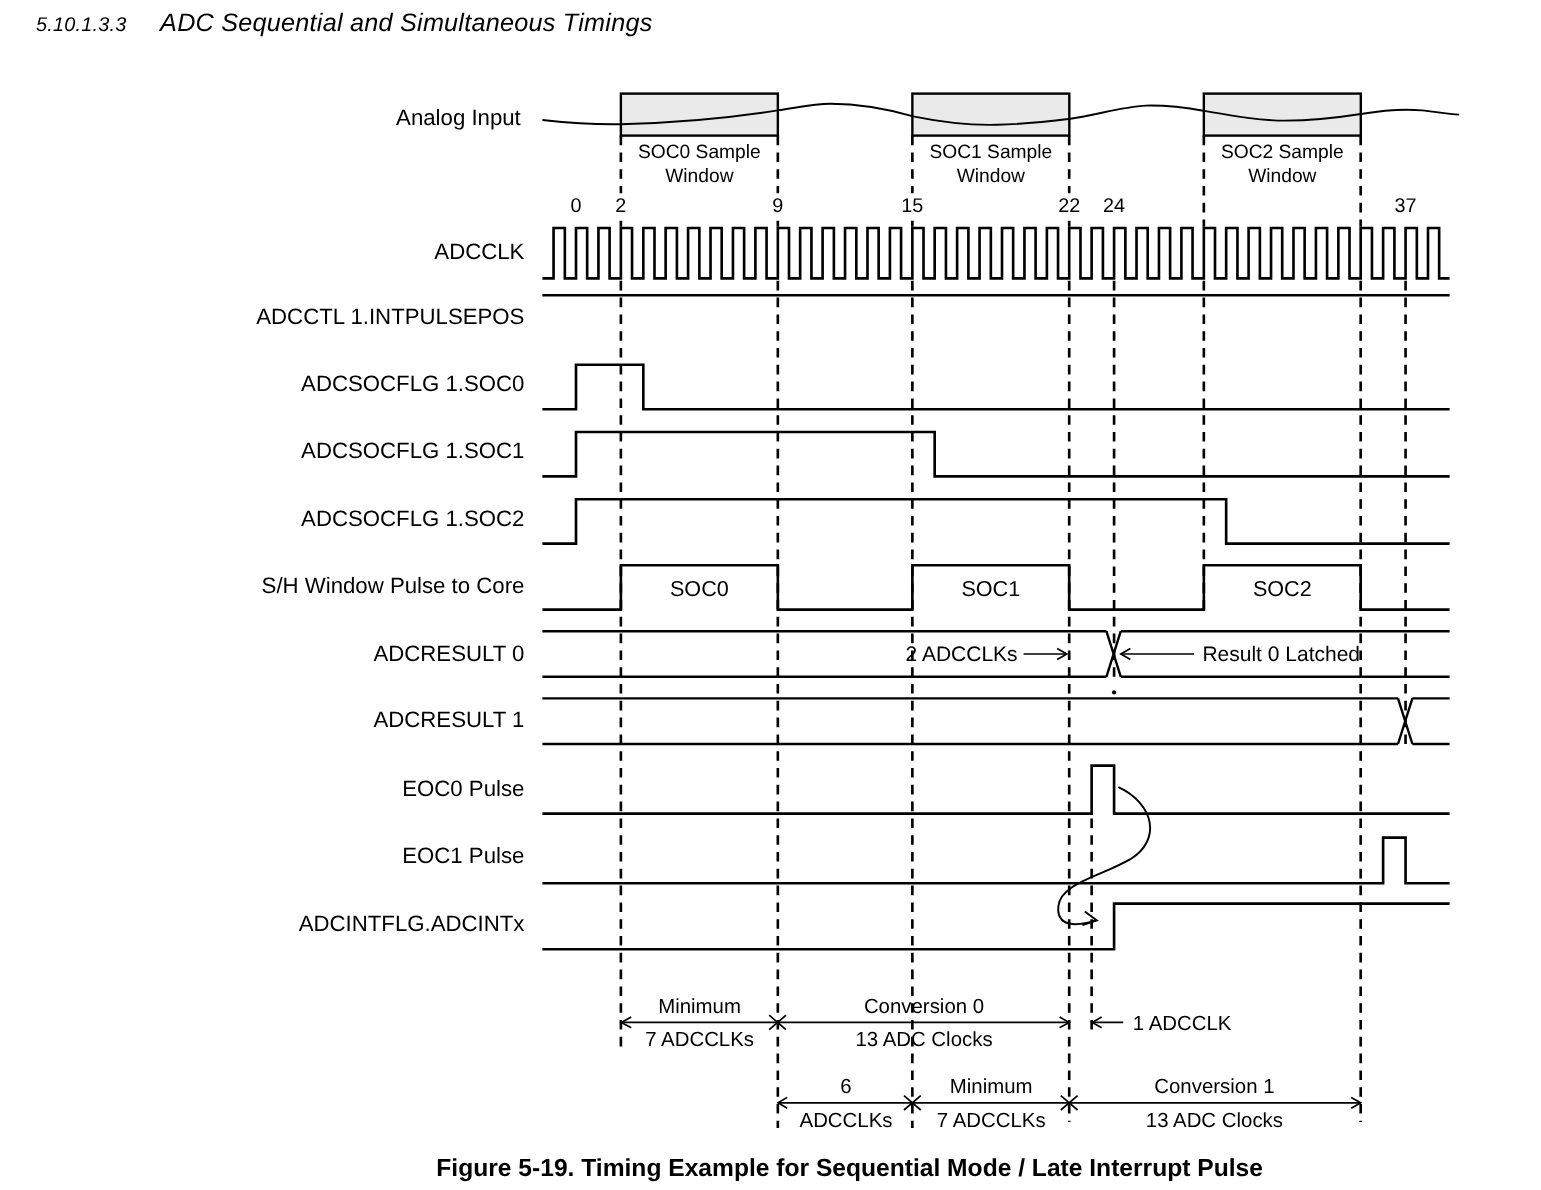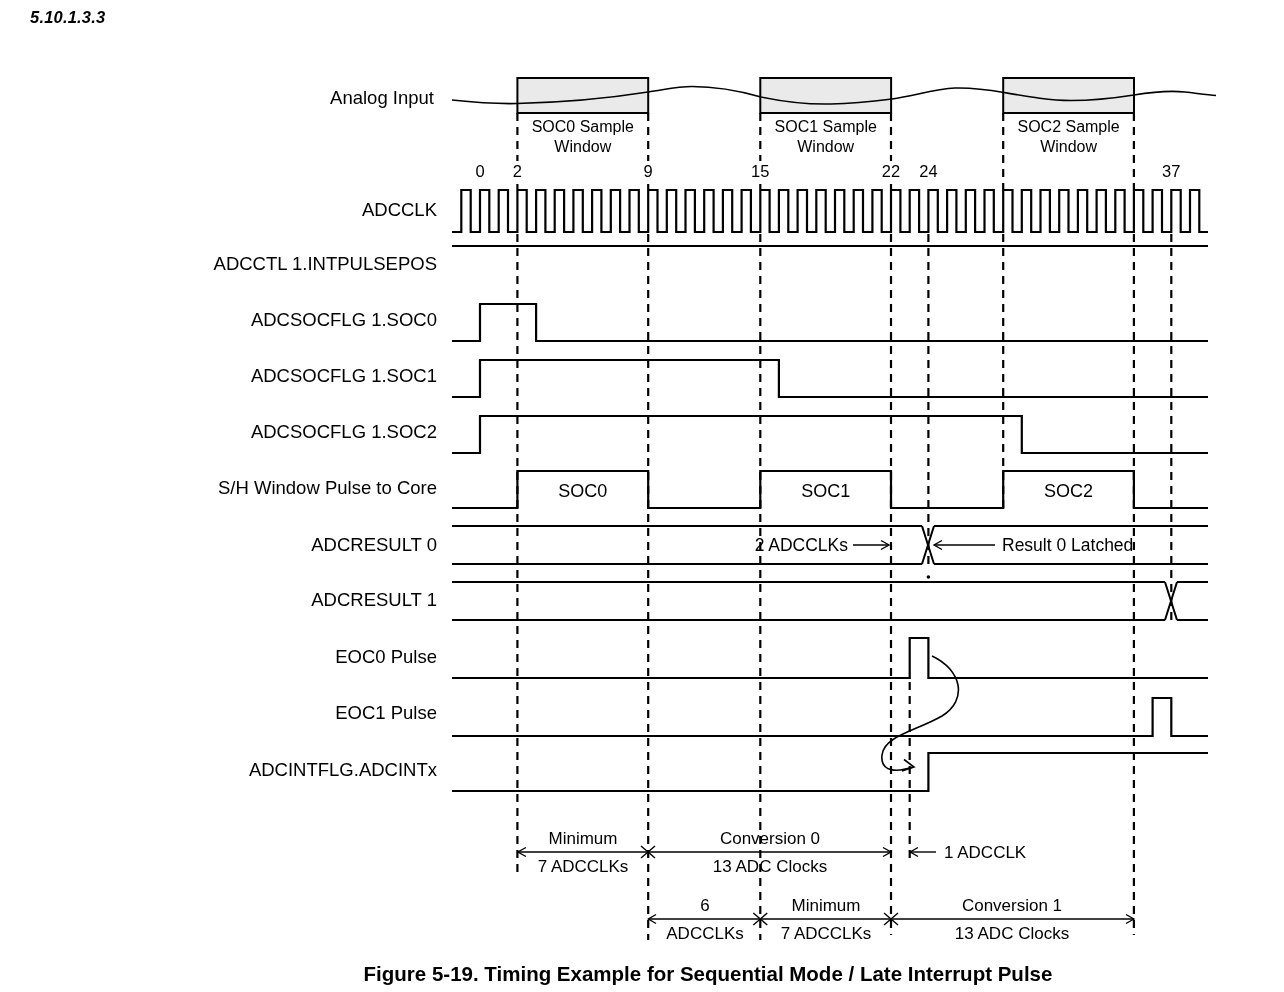--- a/index.html
+++ b/index.html
@@ -1,18 +1,18 @@
 <!DOCTYPE html>
 <html><head>
 <meta charset="utf-8">
 <style>
   html,body{margin:0;padding:0;background:#fff;}
   body{width:1284px;height:992px;position:relative;font-family:"Liberation Sans",sans-serif;color:#000;overflow:hidden;}
   #heading{position:absolute;top:8px;left:30px;display:flex;align-items:baseline;
-           font-weight:bold;font-style:italic;font-size:21px;letter-spacing:.2px;}
+           font-weight:normal;font-style:italic;font-size:21px;letter-spacing:.2px;}
   #heading .num{margin-right:28px;}
   #caption{position:absolute;top:962px;left:700px;transform:translateX(-50%);
            white-space:nowrap;font-weight:bold;font-size:20.5px;padding-left:16px;}
   svg{position:absolute;top:0;left:0;}
   svg text{fill:#000;}
   .lbl{font-size:18.5px;}
   .num{font-size:16.5px;}
   .win{font-size:16px;}
   .shl{font-size:18px;}
   .ann{font-size:17.5px;}
@@ -23,20 +23,21 @@
   .thin{stroke:#000;stroke-width:1.4;fill:none;}
   .curve{stroke:#000;stroke-width:1.6;fill:none;}
   .wavy{stroke:#000;stroke-width:1.6;fill:none;}
   .box{fill:#eaeaea;stroke:#000;stroke-width:2;}
 </style>
 </head>
 <body>
 
 <div id="heading">
   <span class="num">5.10.1.3.3</span>
+  <span>ADC Sequential and Simultaneous Timings</span>
 </div>
 
 <svg width="1284" height="992" viewBox="0 0 1284 992">
 
   <rect class="box" x="517.4" y="78" width="130.8" height="35"></rect>
   <rect class="box" x="760.3" y="78" width="130.8" height="35"></rect>
   <rect class="box" x="1003.2" y="78" width="130.8" height="35"></rect>
 
   <path class="wavy" d="M452,100 C480,103 495,104 517,103.5 C560,102.5 610,98 648,92 C668,89 678,86.5 692,86.5 C715,86.5 740,91 761,97 C790,103 810,104.5 831,104 C855,103.5 872,101.5 892,99 C915,95.5 935,89 955,88 C975,87.5 990,90 1004,92.5 C1030,97 1050,100.5 1071,100.5 C1095,100.5 1115,98 1134,95 C1155,91.5 1170,90.5 1185,92 C1198,93.5 1208,95 1216,95.5"></path>
 

